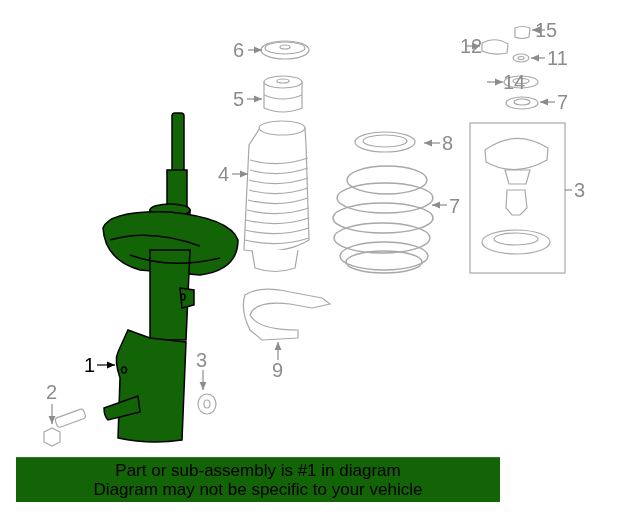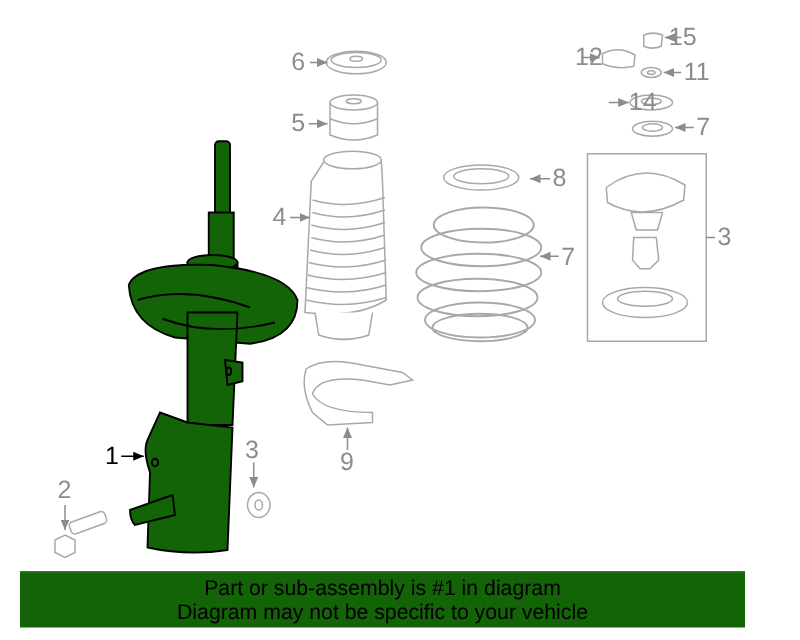--- a/index.html
+++ b/index.html
@@ -1,20 +1,20 @@
 <!DOCTYPE html>
 <html><head>
 <meta charset="utf-8">
 <style>
   html, body { margin: 0; padding: 0; background: #ffffff; }
   body { width: 640px; height: 512px; position: relative; overflow: hidden; font-family: "Liberation Sans", sans-serif; }
   #diagram { position: absolute; left: 0; top: 0; width: 640px; height: 512px; }
   .callout { position: absolute; font-size: 20px; color: #8c8c8c; line-height: 20px; font-family: "Liberation Sans", sans-serif; }
   .callout.primary { color: #000000; }
-  #banner { position: absolute; left: 16px; top: 457px; width: 580px; height: 45px; background: #136307; border-top: 1px solid #2f7a22; text-align: center; color: #000; font-size: 17px; line-height: 19px; padding-top: 3px; box-sizing: border-box; }
+  #banner { position: absolute; left: 16px; top: 457px; width: 484px; height: 45px; background: #136307; border-top: 1px solid #2f7a22; text-align: center; color: #000; font-size: 17px; line-height: 19px; padding-top: 3px; box-sizing: border-box; }
   #banner div { white-space: nowrap; }
 </style>
 </head>
 <body>
 
 <svg id="diagram" width="640" height="512" viewBox="0 0 640 512" xmlns="http://www.w3.org/2000/svg">
   <defs>
     <marker id="arrG" markerWidth="8" markerHeight="8" refX="7" refY="4" orient="auto">
       <path d="M0,1 L7,4 L0,7 Z" fill="#8c8c8c"></path>
     </marker>

